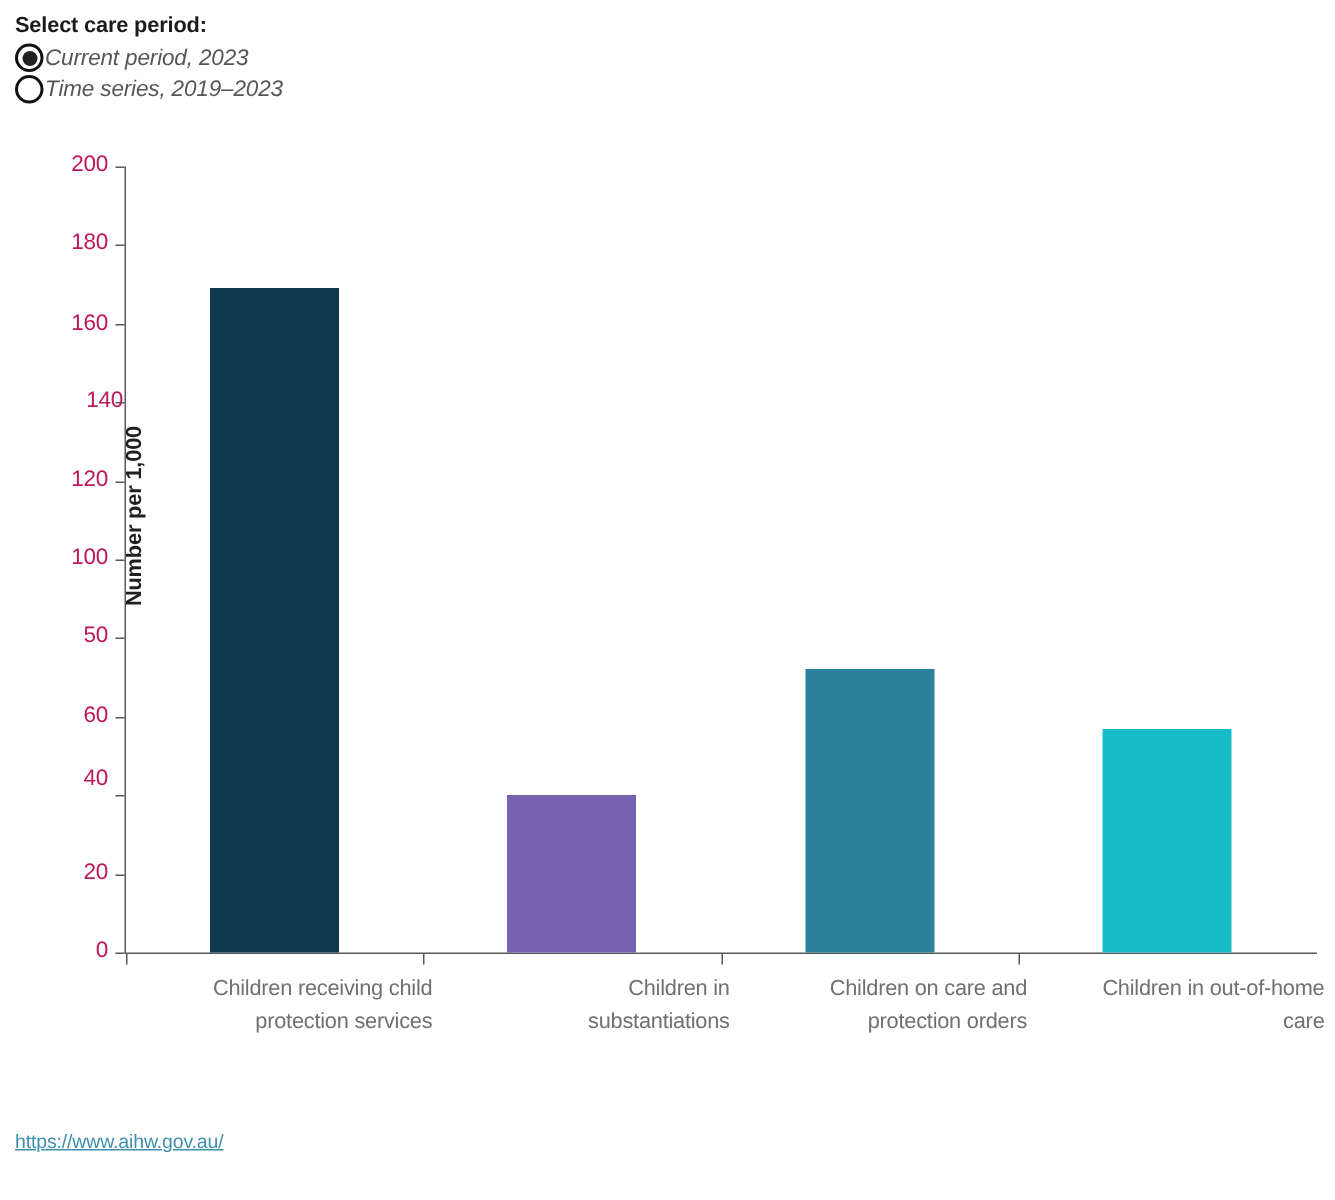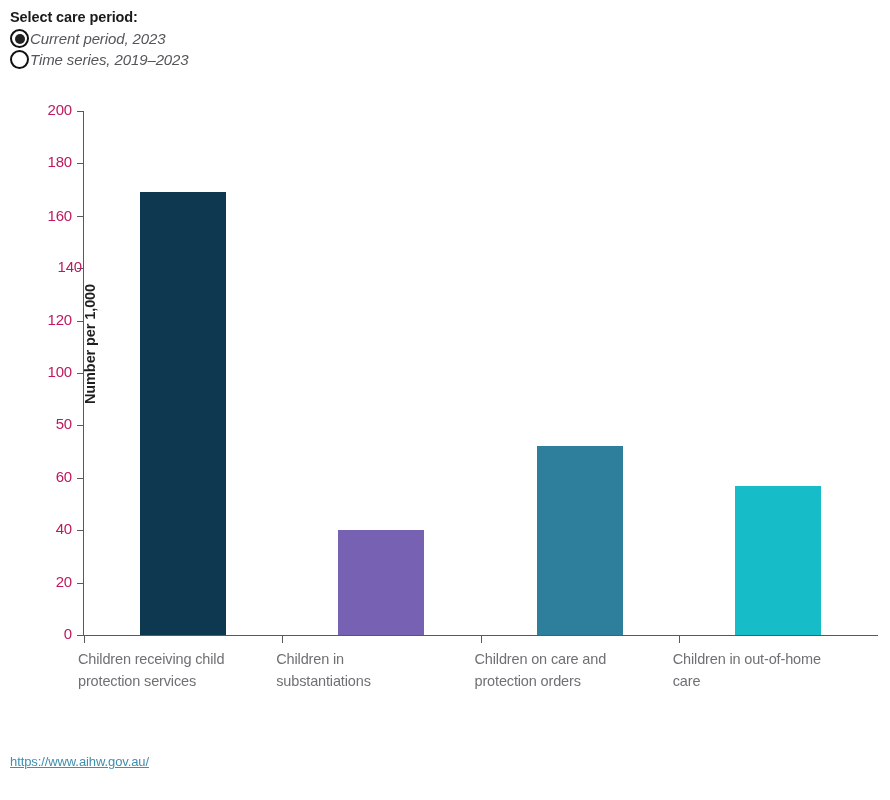--- a/index.html
+++ b/index.html
@@ -136,21 +136,21 @@
   .bar {
     position: absolute;
     bottom: 0;
   }
   .cat-label {
     position: absolute;
     top: 552px;
     font-size: 14.5px;
     line-height: 22px;
     color: #6f7073;
-    text-align: left;
+    text-align: right;
     letter-spacing: -0.15px;
   }
 
   
   #footer {
     position: absolute;
     left: 10px;
     top: 752px;
     width: 600px;
   }
@@ -196,21 +196,21 @@
 
   <div id="y-axis-line"></div>
   <div id="x-axis-line"></div>
 
   <div id="y-ticks">
       <div class="y-tick" style="top: 539px;"></div>
       <div class="y-tick-label" style="left: 30px; right: auto; width: 42px; top: 529px;">0</div>
       <div class="y-tick" style="top: 486.6px;"></div>
       <div class="y-tick-label" style="left: 30px; right: auto; width: 42px; top: 476.6px;">20</div>
       <div class="y-tick" style="top: 434.2px;"></div>
-      <div class="y-tick-label" style="left: 30px; right: auto; width: 42px; top: 424px; text-align: right;">40</div>
+      <div class="y-tick-label" style="left: 30px; right: auto; width: 42px; top: 414px; text-align: right;">40</div>
       <div class="y-tick" style="top: 381.8px;"></div>
       <div class="y-tick-label" style="left: 30px; right: auto; width: 42px; top: 371.8px;">60</div>
       <div class="y-tick" style="top: 329.4px;"></div>
       <div class="y-tick-label" style="left: 30px; right: auto; width: 42px; top: 319.4px;">50</div>
       <div class="y-tick" style="top: 277px;"></div>
       <div class="y-tick-label" style="left: 30px; right: auto; width: 42px; top: 267px;">100</div>
       <div class="y-tick" style="top: 224.6px;"></div>
       <div class="y-tick-label" style="left: 30px; right: auto; width: 42px; top: 214.6px;">120</div>
       <div class="y-tick" style="top: 172.2px;"></div>
       <div class="y-tick-label" style="left: 40px; right: auto; width: 42px; top: 162.2px;">140</div>

